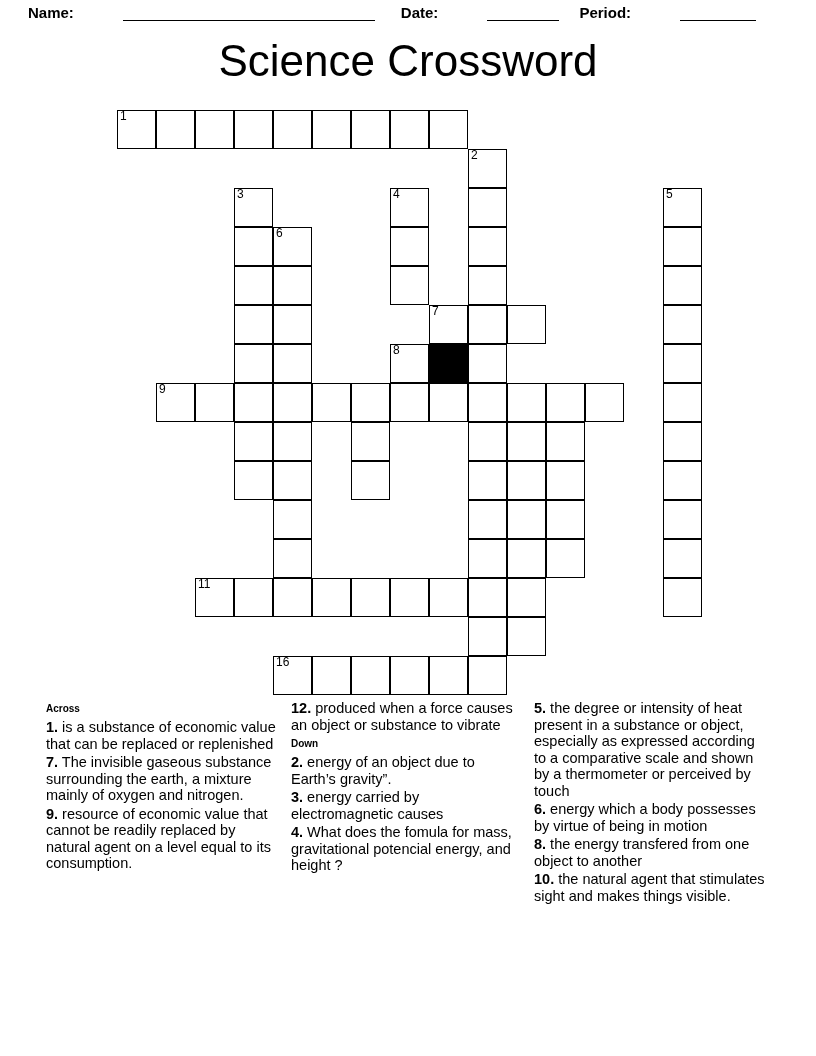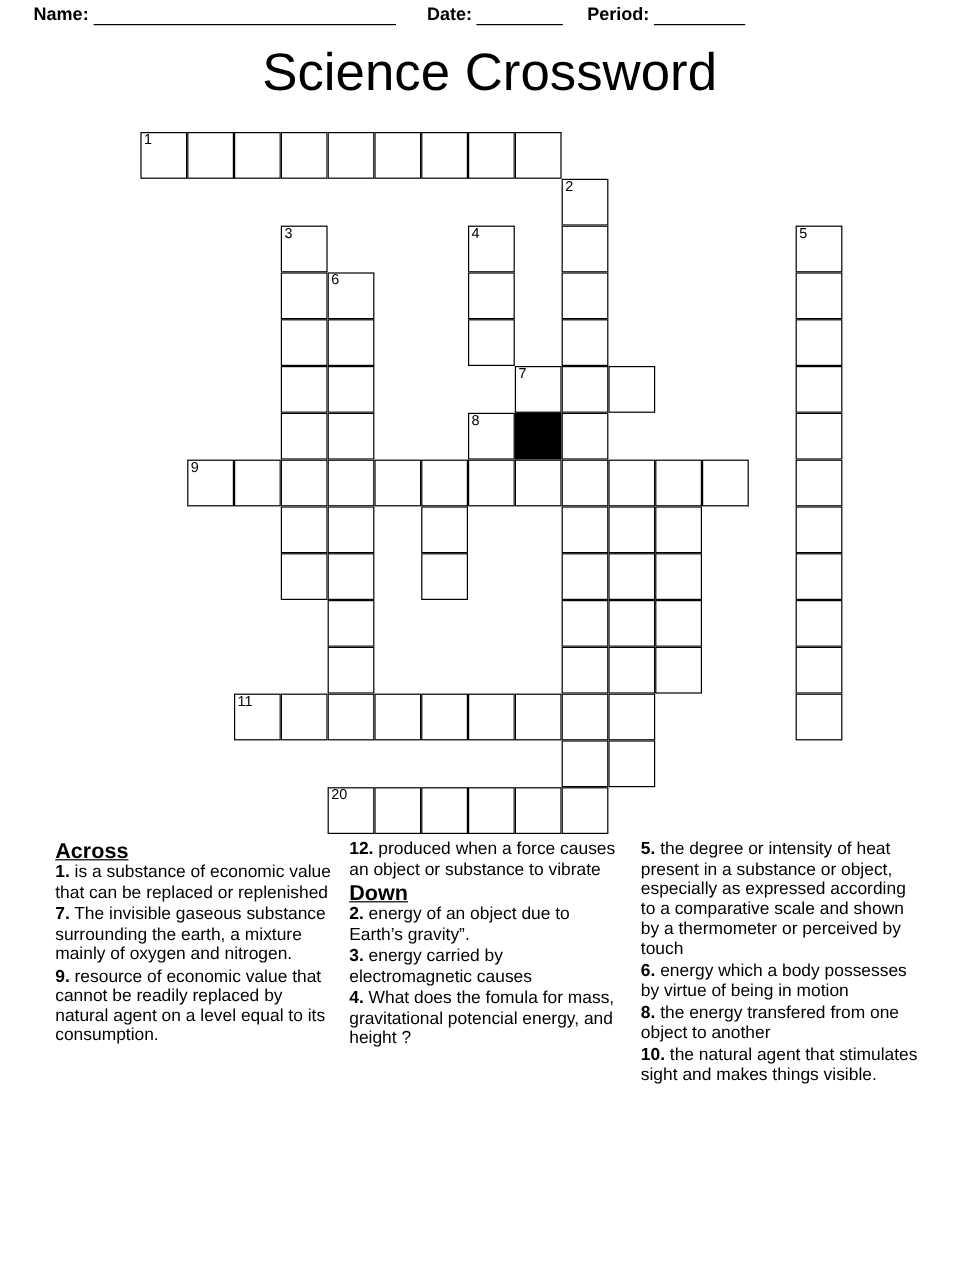--- a/index.html
+++ b/index.html
@@ -14,21 +14,21 @@
   }
 
   
   .header-row {
     position:absolute;
     left:0; top:0; width:816px; height:26px;
     display:flex; align-items:center;
     font-size:15px; font-weight:700;
     padding-left:28px;
   }
-  .hdr-field { display:flex; align-items:flex-end; white-space:nowrap; }
+  .hdr-field { display:flex; align-items:flex-end; white-space:nowrap;gap:45px; }
   .hdr-label { font-weight:700; font-size:15px; line-height:16px; }
   .hdr-blank {
     display:inline-block;
     border-bottom:1.5px solid #000;
     height:13px;
     margin-left:4px;
   }
   .blank-name  { width:252px; }
   .blank-date  { width:72px; }
   .blank-period{ width:76px; }
@@ -72,23 +72,22 @@
     position:absolute;
     left:46px; top:700px;
     width:736px;
     display:flex;
     gap:0px;
   }
   .clue-col { width:245px; padding-right:12px; }
   .clue-col.c2 { width:243px; }
   .clue-col.c3 { width:248px; }
   .clue-head {
-    font-size:18px;
+    font-size:10px;
     font-weight:700;
-    text-decoration:underline;
     line-height:18px;
     margin:0 0 1px 0;
   }
   .clue {
     font-size:14.5px;
     line-height:16.5px;
     margin:0 0 2px 0;
   }
   .clue b { font-weight:700; }
 </style>
@@ -214,21 +213,21 @@
     <div class="cell" style="left: 273px; top: 578px;"></div>
     <div class="cell" style="left: 312px; top: 578px;"></div>
     <div class="cell" style="left: 351px; top: 578px;"></div>
     <div class="cell" style="left: 390px; top: 578px;"></div>
     <div class="cell" style="left: 429px; top: 578px;"></div>
     <div class="cell" style="left: 468px; top: 578px;"></div>
     <div class="cell" style="left: 507px; top: 578px;"></div>
     <div class="cell" style="left: 468px; top: 617px;"></div>
     <div class="cell" style="left: 507px; top: 617px;"></div>
     <div class="cell" style="left: 273px; top: 656px;">
-      <span class="num">20</span>
+      <span class="num">16</span>
     </div>
     <div class="cell" style="left: 312px; top: 656px;"></div>
     <div class="cell" style="left: 351px; top: 656px;"></div>
     <div class="cell" style="left: 390px; top: 656px;"></div>
     <div class="cell" style="left: 429px; top: 656px;"></div>
     <div class="cell" style="left: 468px; top: 656px;"></div>
   </div>
 
 <div class="clues">
 

